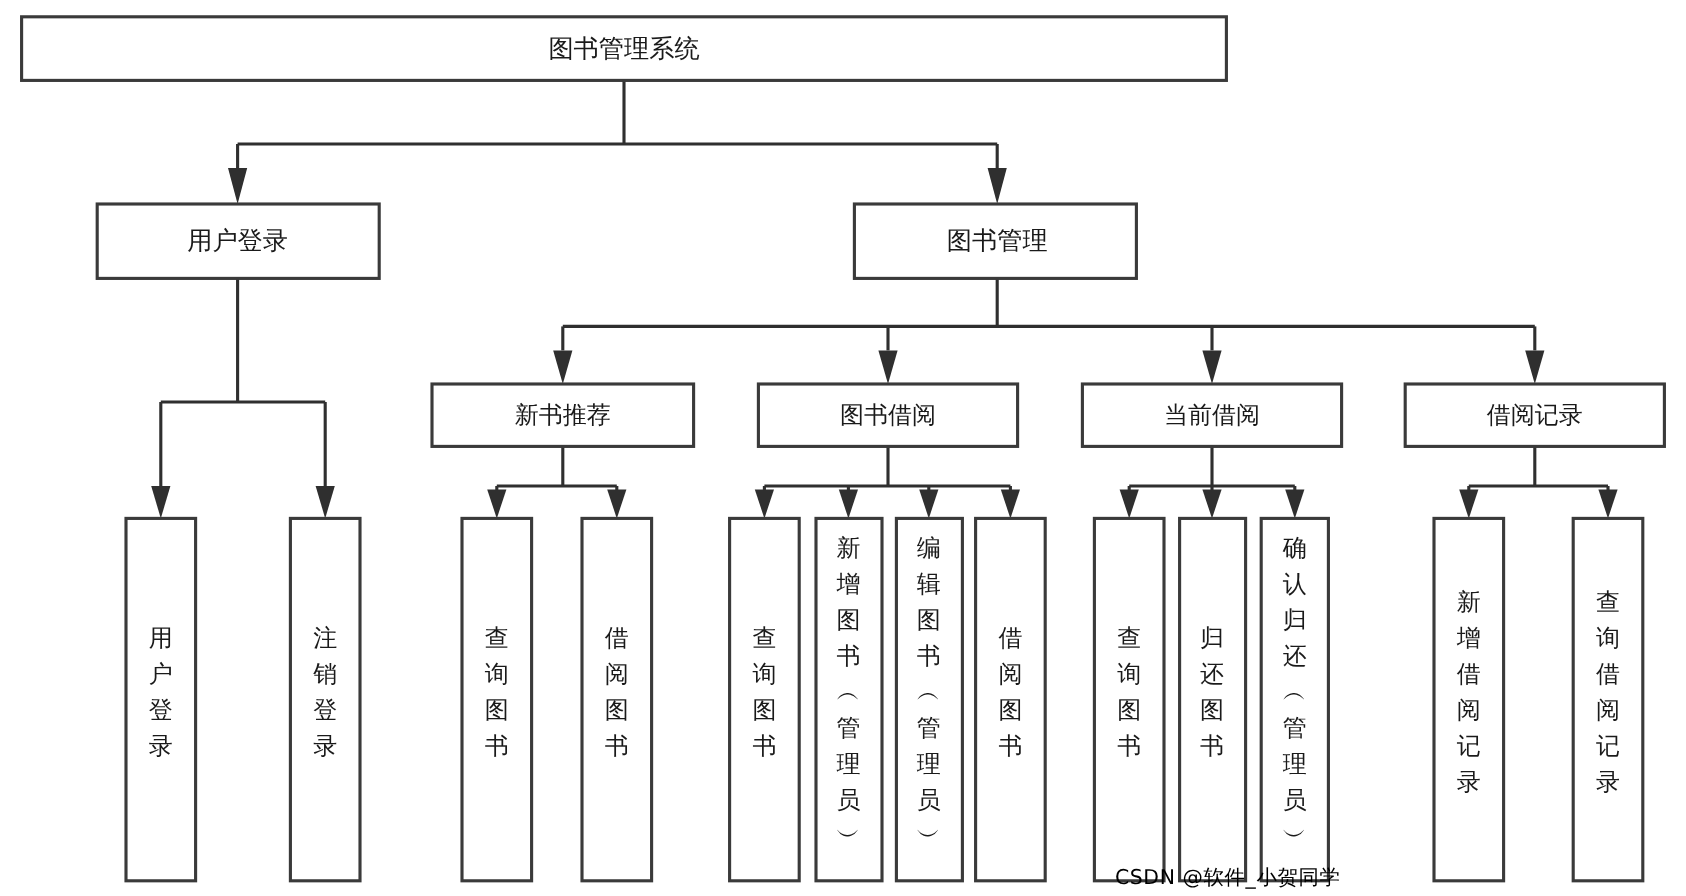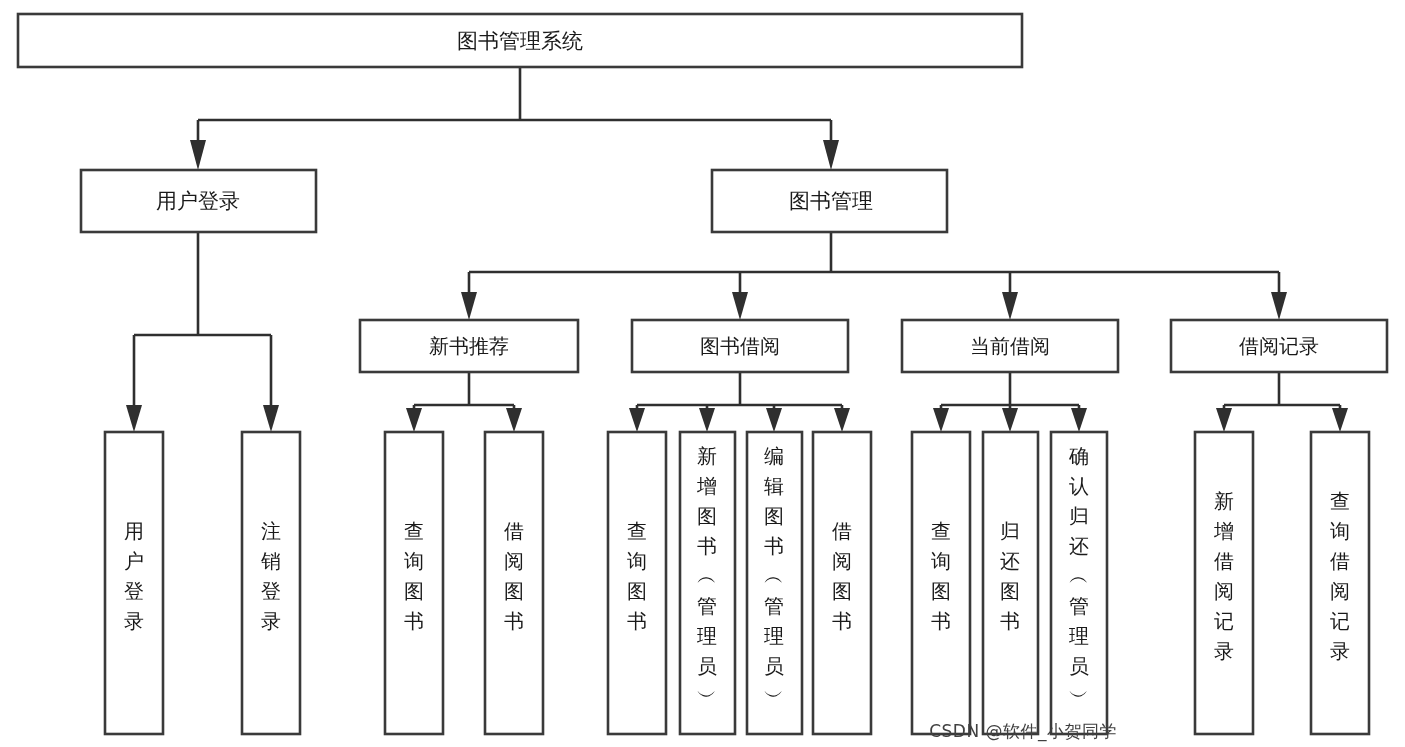--- a/index.html
+++ b/index.html
@@ -57,21 +57,21 @@
   .arrowhead {
     fill: #2f2f2f;
     stroke: none;
   }
   .watermark {
     position: absolute;
     right: 8px;
     bottom: 4px;
     font-family: "DejaVu Sans", "Liberation Sans", sans-serif;
     font-size: 17px;
-    color: #404040;
+    color: #000000;
     letter-spacing: 0.5px;
     user-select: none;
     pointer-events: none;
   }
 </style>
 </head>
 <body>
 
 <div id="diagram-root">
 

